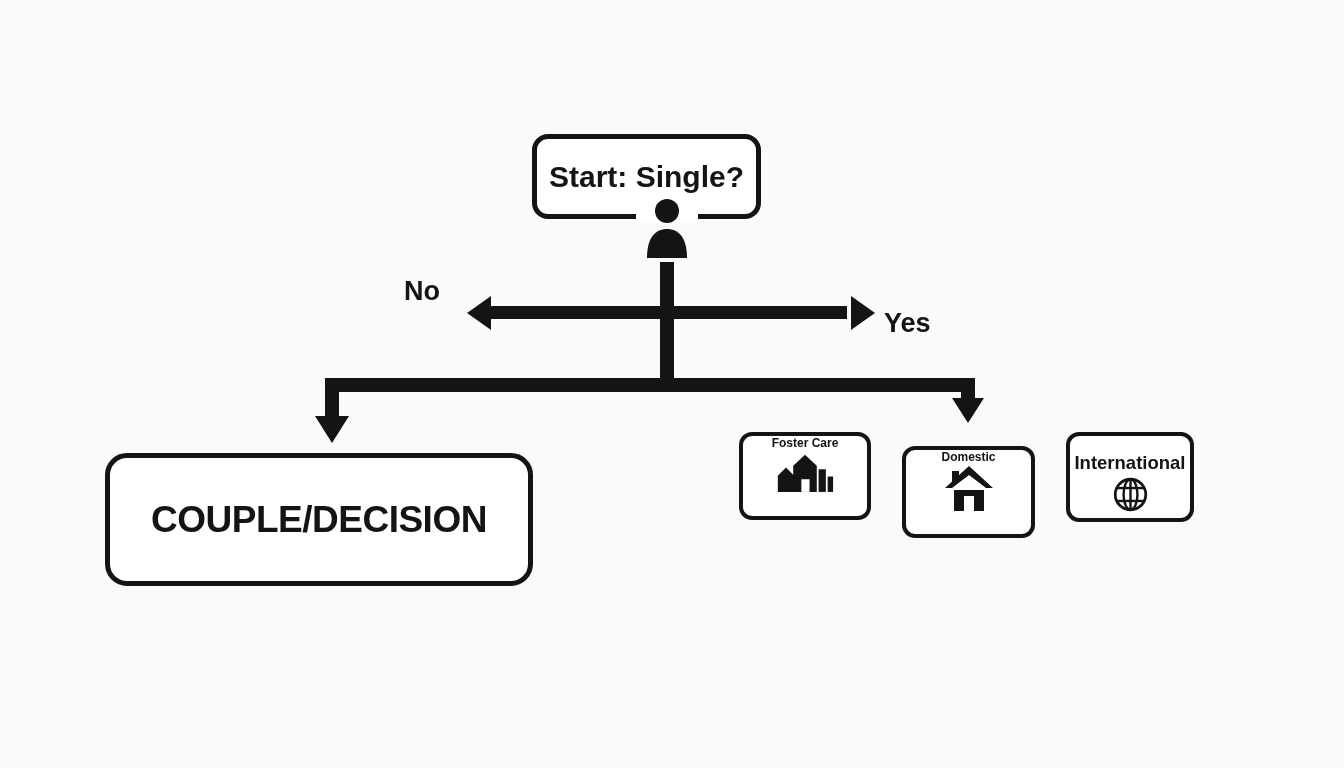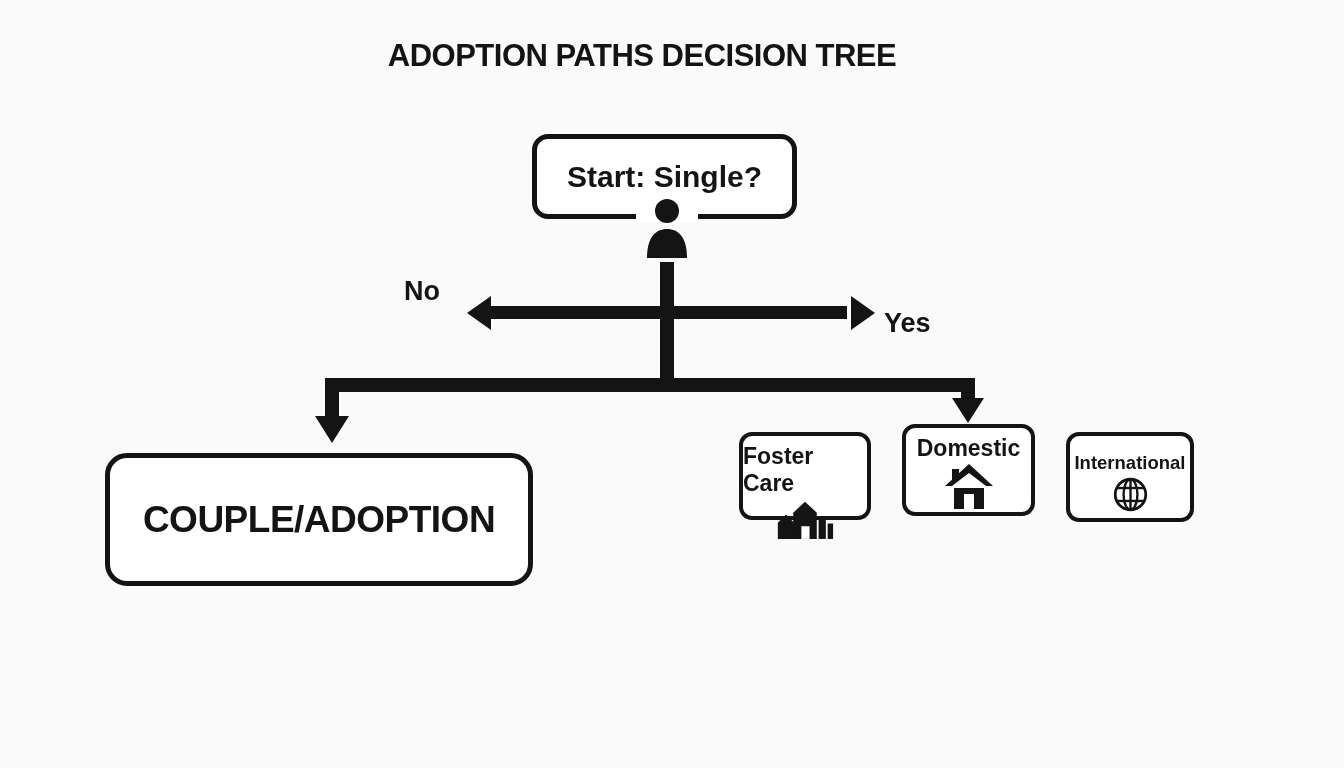--- a/index.html
+++ b/index.html
@@ -30,40 +30,39 @@
   }
   .node{
     background:var(--box_fill);
     border:5px solid var(--ink);
     display:flex;align-items:center;justify-content:center;
     box-sizing:border-box;
     font-weight:700;
     color:var(--ink);
   }
   .start-box{
-    left:532px;top:134px;width:265px;height:85px;
+    left:532px;top:134px;width:229px;height:85px;
     border-radius:16px;
     font-size:30px;
   }
   .couple-box{
     left:105px;top:453px;width:428px;height:133px;
     border-radius:22px;
     font-size:37px;
     letter-spacing:-0.5px;
   }
   .small-box{
     border-width:4px;
     border-radius:13px;
     flex-direction:column;
     justify-content:flex-start;
-    padding-top:7px;
-    font-size:23px;
+    font-size:12px;
   }
   .foster-box{left:739px;top:432px;width:132px;height:88px;}
-  .domestic-box{left:902px;top:424px;width:133px;height:92px;}
+  .domestic-box{left:902px;top:446px;width:133px;height:92px;}
   .intl-box{left:1066px;top:432px;width:128px;height:90px;padding-top:16px;font-size:18.5px;text-align:center;}
   .small-box .icon-wrap{margin-top:2px;line-height:0;}
   .border-gap{
     left:636px;top:210px;width:62px;height:13px;
     background:var(--box_fill);
   }
   .person-wrap{left:645px;top:198px;width:44px;height:60px;line-height:0;}
   .line{background:var(--ink);}
   .stem-vertical{left:660px;top:262px;width:14px;height:130px;}
   .h-shaft{left:489px;top:306px;width:358px;height:13px;}
@@ -102,21 +101,20 @@
   .yes-label{left:884px;top:280px;margin-top:28px;}
   svg .fill{fill:var(--ink);}
   svg .bg{fill:var(--box_fill);}
   svg .stroke{stroke:var(--ink);fill:none;}
 </style>
 </head>
 <body>
 
 <div class="canvas">
 
-  <h1 class="abs page-title">ADOPTION PATHS DECISION TREE</h1>
 
   <div class="abs node start-box">
     <span>Start: Single?</span>
   </div>
 
   <div class="abs border-gap"></div>
 
   <div class="abs person-wrap">
     <svg width="44" height="60" viewBox="0 0 44 60">
       <circle class="fill" cx="22" cy="13" r="12"></circle>
@@ -131,21 +129,21 @@
   <div class="abs line branch-line"></div>
   <div class="abs line left-elbow"></div>
   <div class="abs arrowhead ah-down-left"></div>
   <div class="abs line right-elbow"></div>
   <div class="abs arrowhead ah-down-right"></div>
 
   <div class="abs edge-label no-label">No</div>
   <div class="abs edge-label yes-label">Yes</div>
 
   <div class="abs node couple-box">
-    <span>COUPLE/ADOPTION</span>
+    <span>COUPLE/DECISION</span>
   </div>
 
   <div class="abs node small-box foster-box">
     <span>Foster Care</span>
     <span class="icon-wrap">
       <svg width="58" height="40" viewBox="0 0 64 44">
         <path class="fill" d="M2 26 L11 17 L20 26 L20 44 L2 44 Z"></path>
         <path class="fill" d="M19 15 L32 3 L45 15 L45 44 L19 44 Z"></path>
         <rect class="bg" x="28" y="30" width="9" height="14"></rect>
         <rect class="fill" x="47" y="19" width="8" height="25"></rect>

